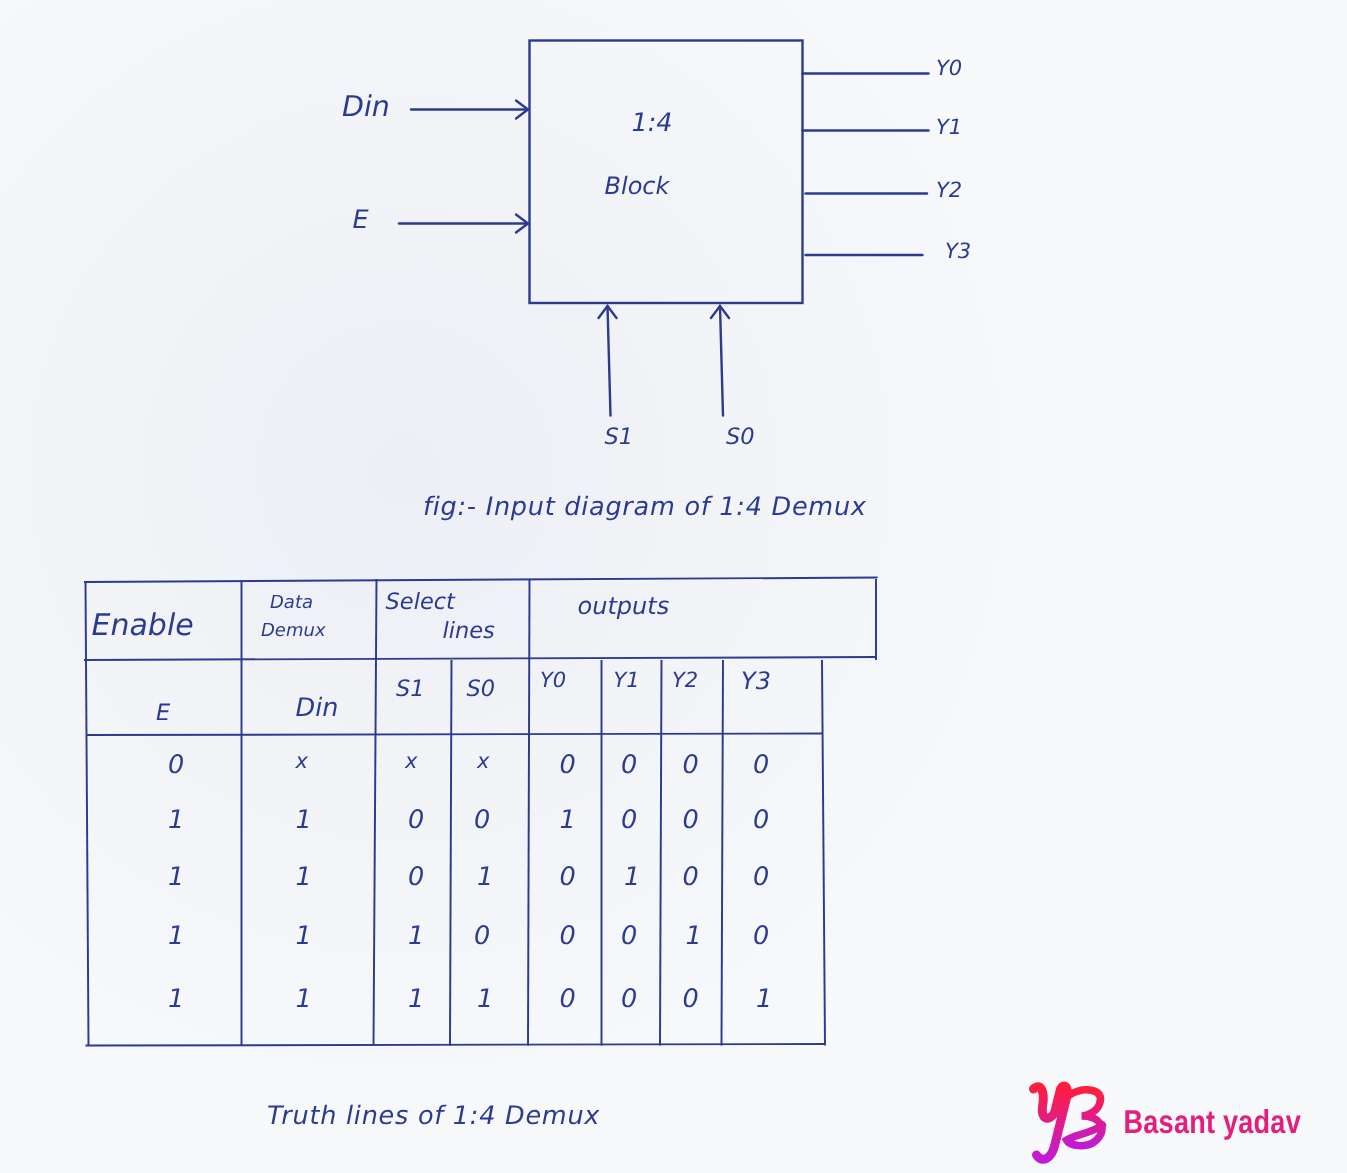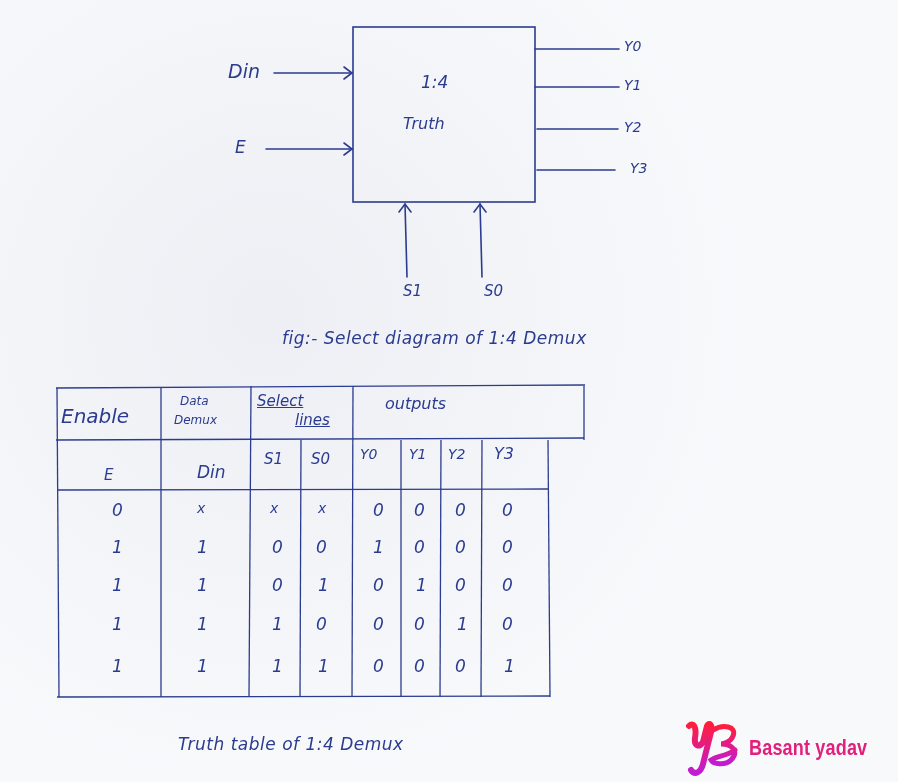--- a/index.html
+++ b/index.html
@@ -69,36 +69,36 @@
     <line x1="441" y1="440" x2="440" y2="697"></line>
     <line x1="482" y1="440" x2="481" y2="697"></line>
     <line x1="548" y1="440" x2="550" y2="697"></line>
     <line x1="584" y1="386" x2="584" y2="440"></line>
   </g>
 </svg>
 
 <div class="lbl hand" style="left:228px;top:60px;font-size:19px;">Din</div>
 <div class="lbl hand" style="left:235px;top:137px;">E</div>
 <div class="lbl hand" style="left:421px;top:72px;">1:4</div>
-<div class="lbl hand" style="left:403px;top:114px;font-size:16px;">Truth</div>
+<div class="lbl hand" style="left:403px;top:114px;font-size:16px;">Block</div>
 <div class="lbl hand" style="left:624px;top:38px;font-size:14px;">Y0</div>
 <div class="lbl hand" style="left:624px;top:77px;font-size:14px;">Y1</div>
 <div class="lbl hand" style="left:624px;top:119px;font-size:14px;">Y2</div>
 <div class="lbl hand" style="left:630px;top:160px;font-size:14px;">Y3</div>
 <div class="lbl hand" style="left:403px;top:282px;font-size:15px;">S1</div>
 <div class="lbl hand" style="left:484px;top:282px;font-size:15px;">S0</div>
 
-<div class="caption hand" style="left:282px;top:328px;">fig:- Select diagram of 1:4 Demux</div>
+<div class="caption hand" style="left:282px;top:328px;">fig:- Input diagram of 1:4 Demux</div>
 
 <div class="lbl hand" style="left:61px;top:404px;font-size:20px;">Enable</div>
 <div class="lbl hand" style="left:166px;top:392px;font-size:12px;line-height:19px;">
   <div style="padding-left:14px;">Data</div>
   <div style="padding-left:8px;">Demux</div>
 </div>
-<div class="lbl hand" style="left:257px;top:392px;font-size:15px;line-height:19px;text-decoration:underline;">
+<div class="lbl hand" style="left:257px;top:392px;font-size:15px;line-height:19px;">
   <div>Select</div>
   <div style="padding-left:38px;text-align:center;">lines</div>
 </div>
 <div class="lbl hand" style="left:385px;top:394px;font-size:16px;">outputs</div>
 
 <div class="lbl hand" style="left:104px;top:466px;font-size:15px;">E</div>
 <div class="lbl hand" style="left:197px;top:462px;font-size:17px;">Din</div>
 <div class="lbl hand" style="left:264px;top:450px;font-size:15px;">S1</div>
 <div class="lbl hand" style="left:311px;top:450px;font-size:15px;">S0</div>
 <div class="lbl hand" style="left:360px;top:446px;font-size:14px;">Y0</div>
@@ -157,21 +157,21 @@
     <div class="lbl hand" style="left:197px;top:656px;">1</div>
     <div class="lbl hand" style="left:272px;top:656px;">1</div>
     <div class="lbl hand" style="left:318px;top:656px;">1</div>
     <div class="lbl hand" style="left:373px;top:656px;">0</div>
     <div class="lbl hand" style="left:414px;top:656px;">0</div>
     <div class="lbl hand" style="left:455px;top:656px;">0</div>
     <div class="lbl hand" style="left:504px;top:656px;">1</div>
   </div>
 </div>
 
-<div class="caption hand" style="left:178px;top:734px;">Truth table of 1:4 Demux</div>
+<div class="caption hand" style="left:178px;top:734px;">Truth lines of 1:4 Demux</div>
 
 <div class="brand">
   <div class="brand-logo">
     <svg width="60" height="58" viewBox="0 0 60 58">
       <defs>
         <linearGradient id="g1" x1="0" y1="0" x2="0" y2="1">
           <stop offset="0" stop-color="#ff1e3c"></stop>
           <stop offset="1" stop-color="#c21bd6"></stop>
         </linearGradient>
       </defs>

